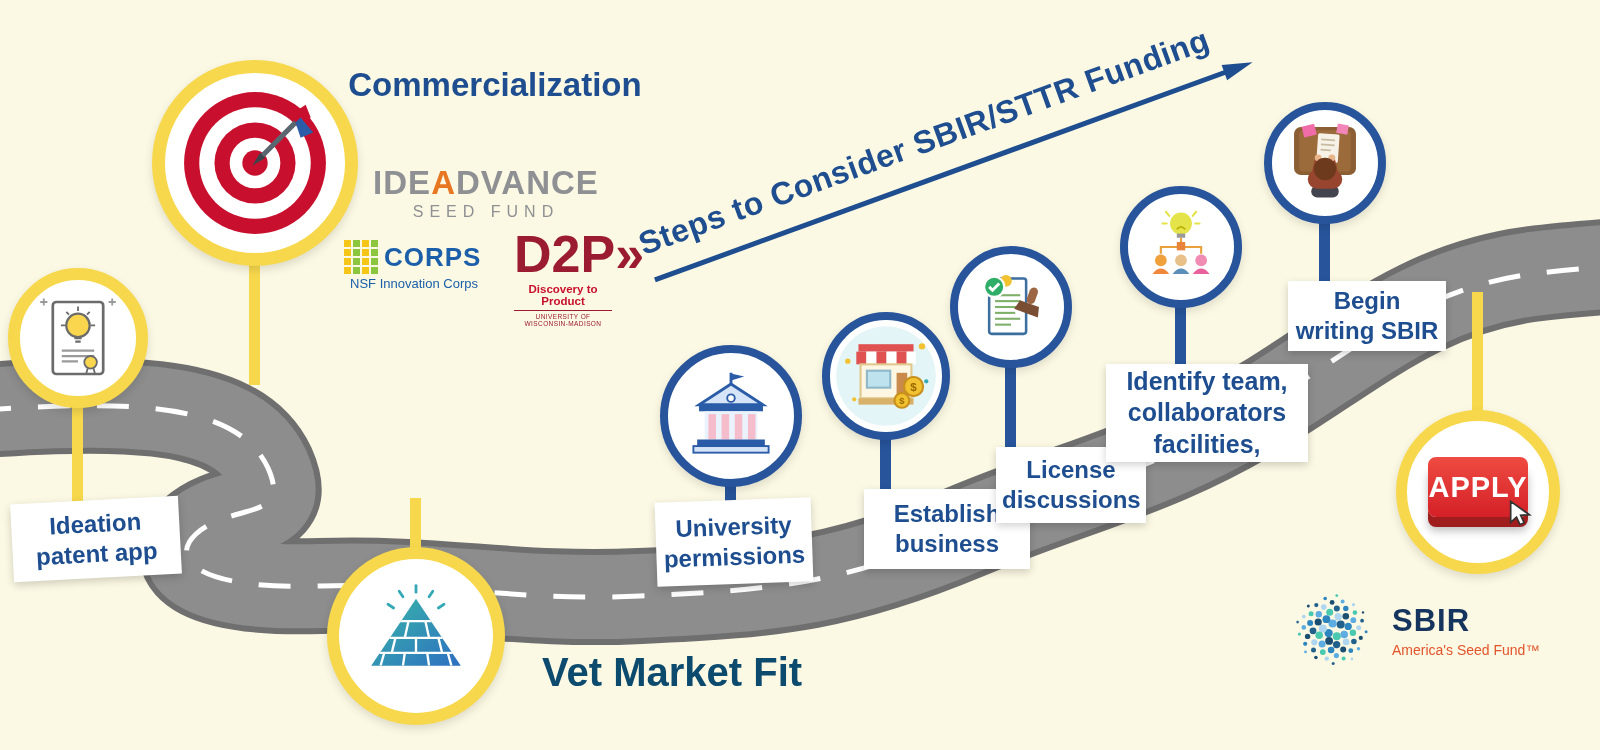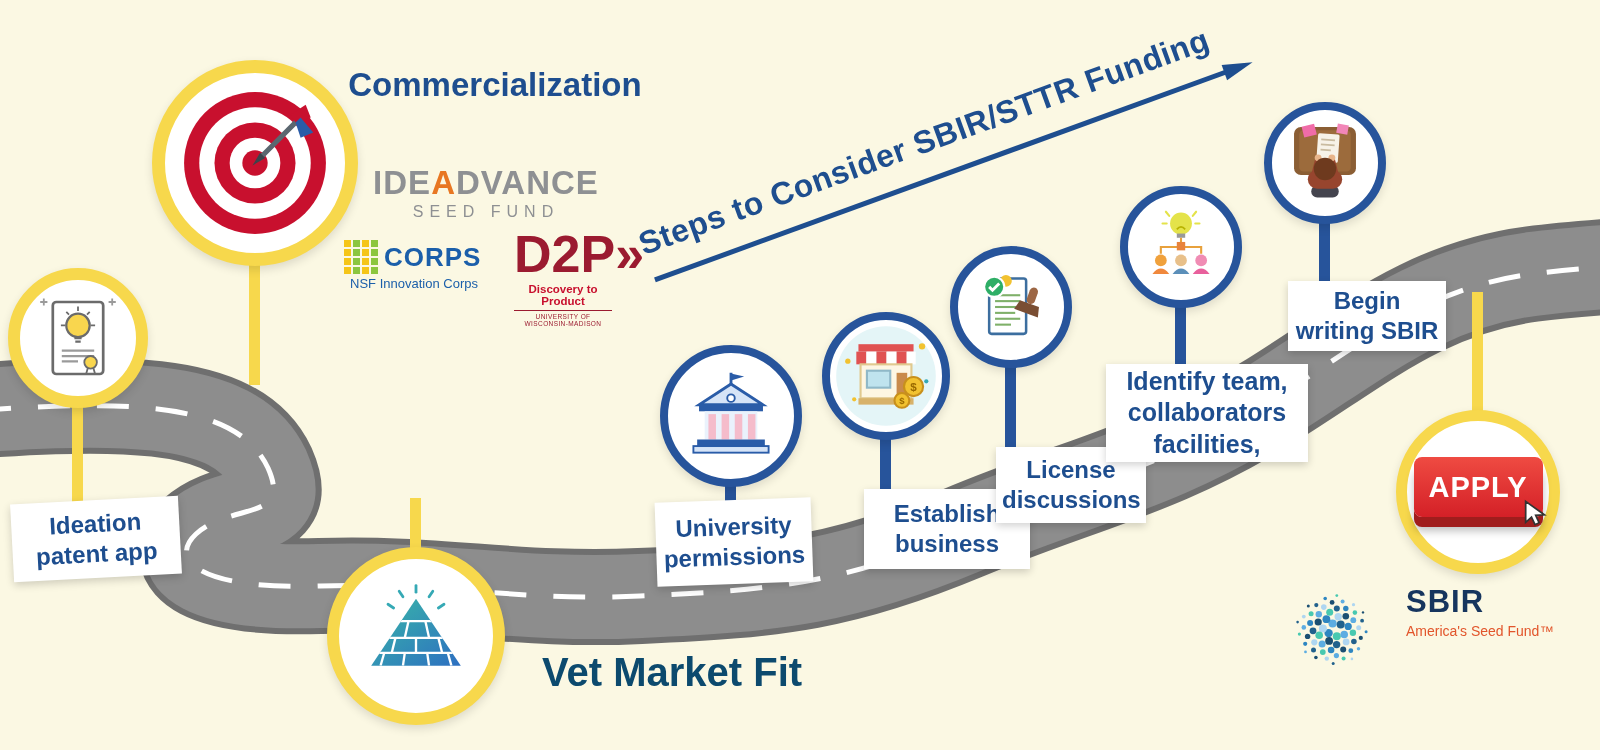--- a/index.html
+++ b/index.html
@@ -60,26 +60,26 @@
   .icorps-grid span { background:#F5C518; display:block; }
   .icorps-grid span:nth-child(2n) { background:#8CC63F; }
   .icorps-name { font-size:26px; font-weight:bold; color:#1B5FAA; letter-spacing:1px; }
   .icorps-tag { font-size:13px; color:#1B5FAA; margin-top:2px; text-align:center; }
 
   .d2p { position:absolute; left:514px; top:228px; width:98px; text-align:center; z-index:4; color:#9B1B30; }
   .d2p-name { font-size:52px; font-weight:bold; line-height:1; }
   .d2p-tag { font-size:11.5px; font-weight:bold; color:#C8102E; margin-top:3px; }
   .d2p-org { font-size:6.5px; margin-top:3px; border-top:1px solid #9B1B30; padding-top:2px; letter-spacing:.4px; }
 
-  .sbir-logo { position:absolute; left:1286px; top:584px; display:flex; align-items:flex-start; gap:28px; z-index:4; }
+  .sbir-logo { position:absolute; left:1286px; top:584px; display:flex; align-items:center; gap:14px; z-index:4; }
   .sbir-name { font-size:31px; font-weight:bold; color:#16355E; letter-spacing:1px; }
   .sbir-tag { font-size:14px; color:#E2552B; margin-top:3px; }
 
   .apply-key {
-    position:relative; width:129px; height:60px; margin-top:-10px;
+    position:relative; width:100px; height:60px; margin-top:-10px;
     background:linear-gradient(180deg,#EF4B42,#D42027);
     border-radius:8px;
     box-shadow:0 10px 0 #A01D1D, 0 14px 8px rgba(0,0,0,.25);
     display:flex; align-items:center; justify-content:center;
     color:#fff; font-weight:bold; font-size:29px; letter-spacing:1px;
   }
   .apply-cursor { position:absolute; right:-6px; bottom:-10px; }
 </style>
 </head>
 <body>

